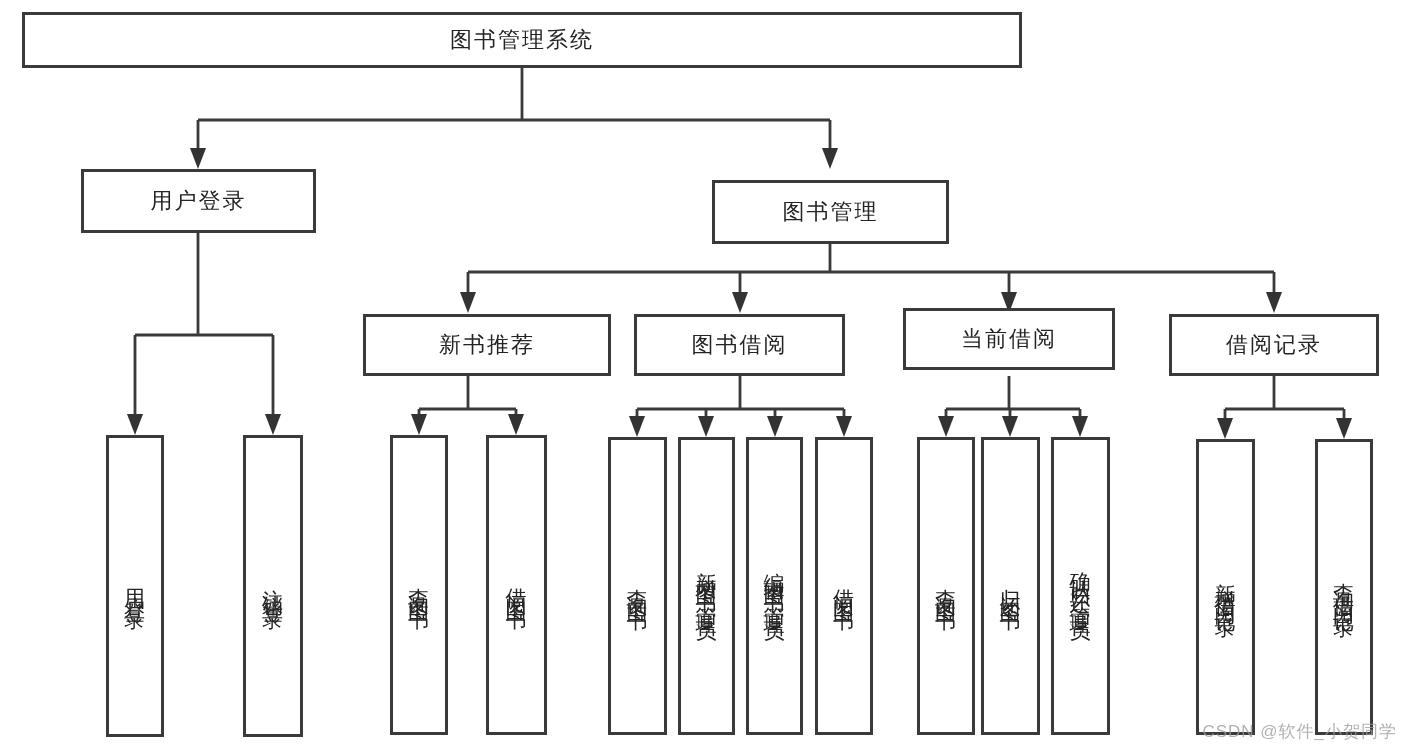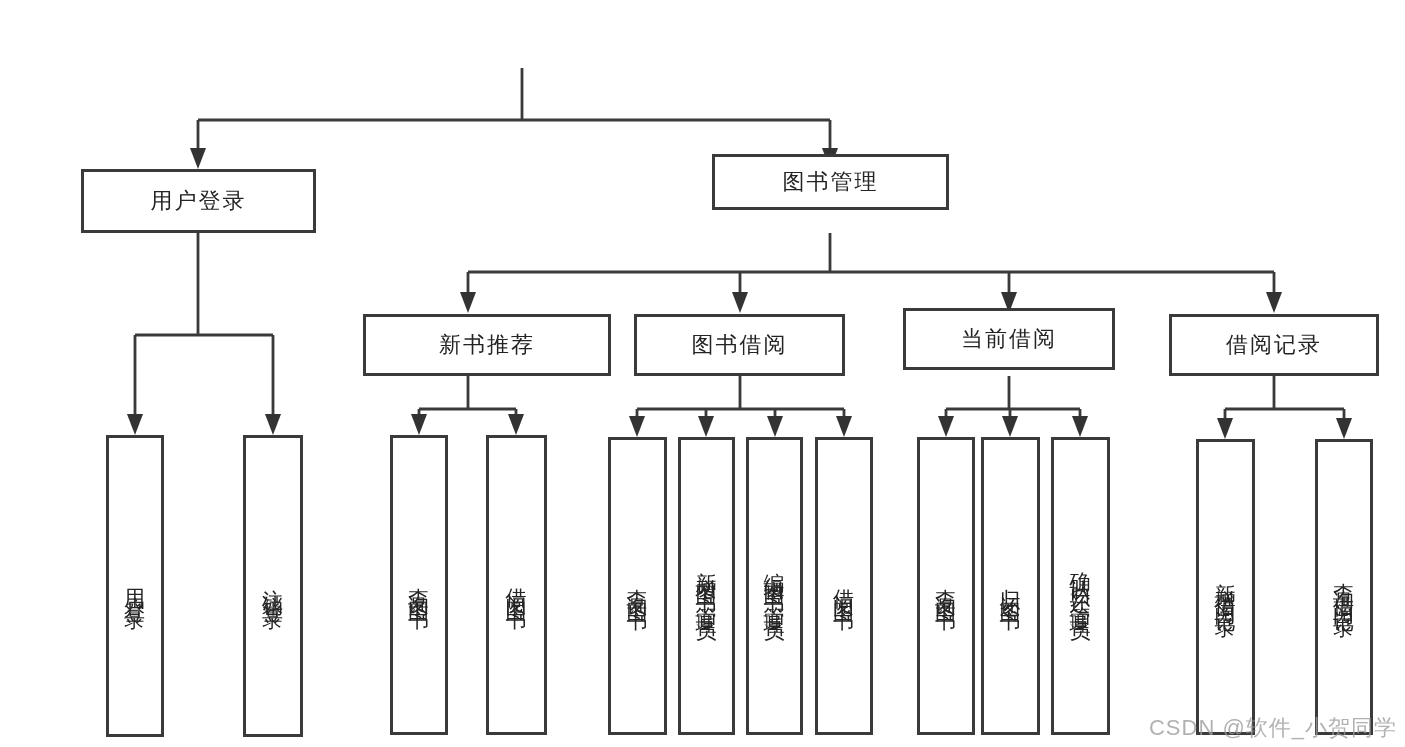--- a/index.html
+++ b/index.html
@@ -31,21 +31,21 @@
     writing-mode:vertical-rl;
     font-size:21px;
     color:#242424;
     letter-spacing:7px;
     line-height:1;
   }
   #watermark {
     position:absolute;
     right:8px;
     bottom:4px;
-    font-size:22px;
+    font-size:17px;
     color:rgba(158,158,158,0.8);
     letter-spacing:1px;
     z-index:3;
     white-space:nowrap;
   }
 </style>
 </head>
 <body>
 
 <div id="canvas">
@@ -75,25 +75,28 @@
       <polygon points="767,416 783,416 775,437"></polygon>
       <polygon points="836,416 852,416 844,437"></polygon>
       <polygon points="938,416 954,416 946,437"></polygon>
       <polygon points="1002,416 1018,416 1010,437"></polygon>
       <polygon points="1072,416 1088,416 1080,437"></polygon>
       <polygon points="1217,418 1233,418 1225,439"></polygon>
       <polygon points="1336,418 1352,418 1344,439"></polygon>
     </g>
   </svg>
 
+  <div class="node node-h" style="left:22px; top:12px; width:1000px; height:56px;">
+    <span>图书管理系统</span>
+  </div>
 
   <div class="node node-h" style="left:81px; top:169px; width:235px; height:64px;">
     <span>用户登录</span>
   </div>
-  <div class="node node-h" style="left:712px; top:154px; width:237px; height:56px;">
+  <div class="node node-h" style="left:712px; top:180px; width:237px; height:64px;">
     <span>图书管理</span>
   </div>
 
   <div class="node node-h" style="left:363px; top:314px; width:248px; height:62px;">
     <span>新书推荐</span>
   </div>
   <div class="node node-h" style="left:634px; top:314px; width:211px; height:62px;">
     <span>图书借阅</span>
   </div>
   <div class="node node-h" style="left:903px; top:308px; width:212px; height:62px;">

